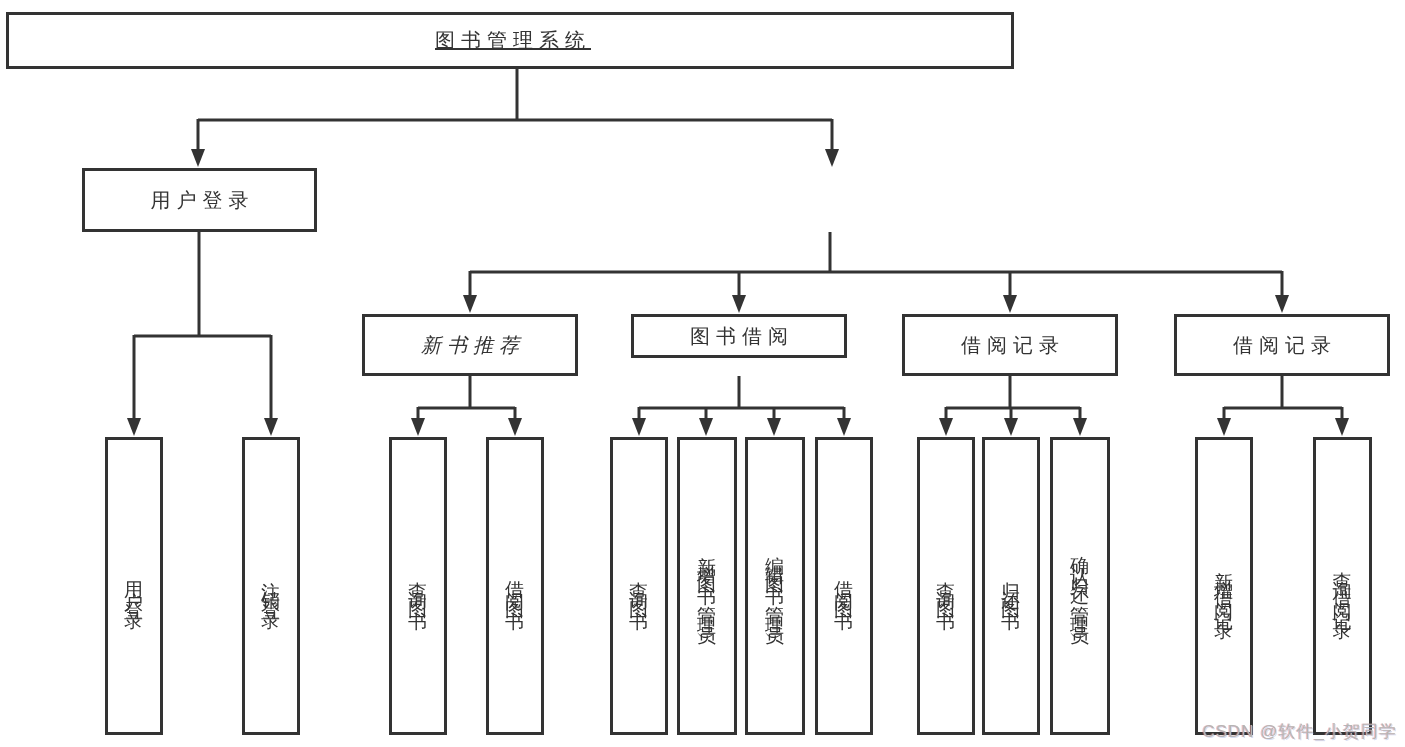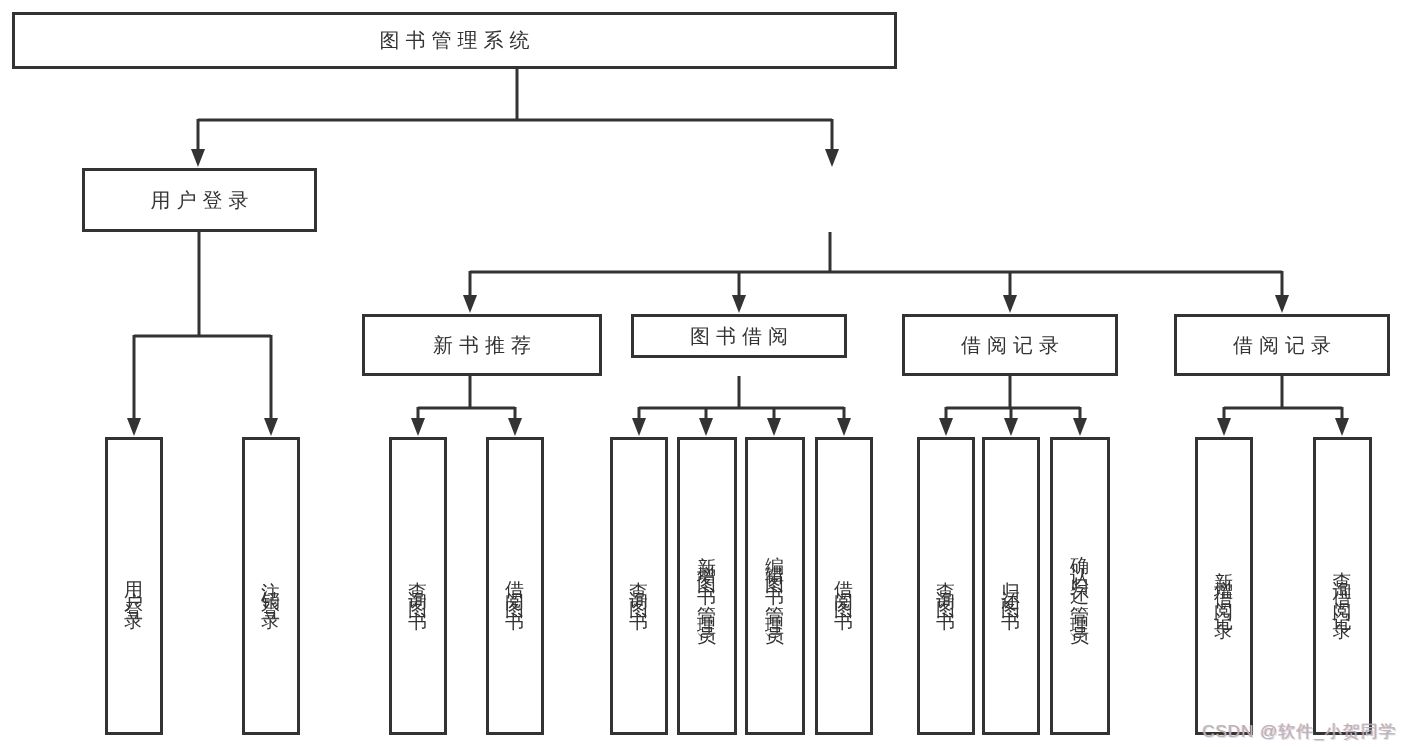--- a/index.html
+++ b/index.html
@@ -116,25 +116,25 @@
       <polygon points="1073,418 1087,418 1080,436"></polygon>
 
     <line x1="1282" y1="376" x2="1282" y2="408"></line>
     <line x1="1224" y1="408" x2="1342" y2="408"></line>
     <line x1="1224" y1="407" x2="1224" y2="419"></line>
       <polygon points="1217,418 1231,418 1224,436"></polygon>
     <line x1="1342" y1="407" x2="1342" y2="419"></line>
       <polygon points="1335,418 1349,418 1342,436"></polygon>
   </svg>
 
-  <div class="node" style="left:12px;top:12px;width:885px;height:57px;">图书管理系统</div>
+  <div class="node" style="left:6px;top:12px;width:1008px;height:57px;text-decoration:underline;">图书管理系统</div>
 
   <div class="node" style="left:82px;top:168px;width:235px;height:64px;">用户登录</div>
 
-  <div class="node" style="left:362px;top:314px;width:240px;height:62px;">新书推荐</div>
+  <div class="node" style="left:362px;top:314px;width:216px;height:62px;font-style:italic;">新书推荐</div>
   <div class="node" style="left:631px;top:314px;width:216px;height:44px;">图书借阅</div>
   <div class="node" style="left:902px;top:314px;width:216px;height:62px;">借阅记录</div>
   <div class="node" style="left:1174px;top:314px;width:216px;height:62px;">借阅记录</div>
 
   <div class="leaf" style="left:105px;top:437px;width:58px;height:298px;">
     <span class="vtext">用户登录</span>
   </div>
   <div class="leaf" style="left:242px;top:437px;width:58px;height:298px;">
     <span class="vtext">注销登录</span>
   </div>

